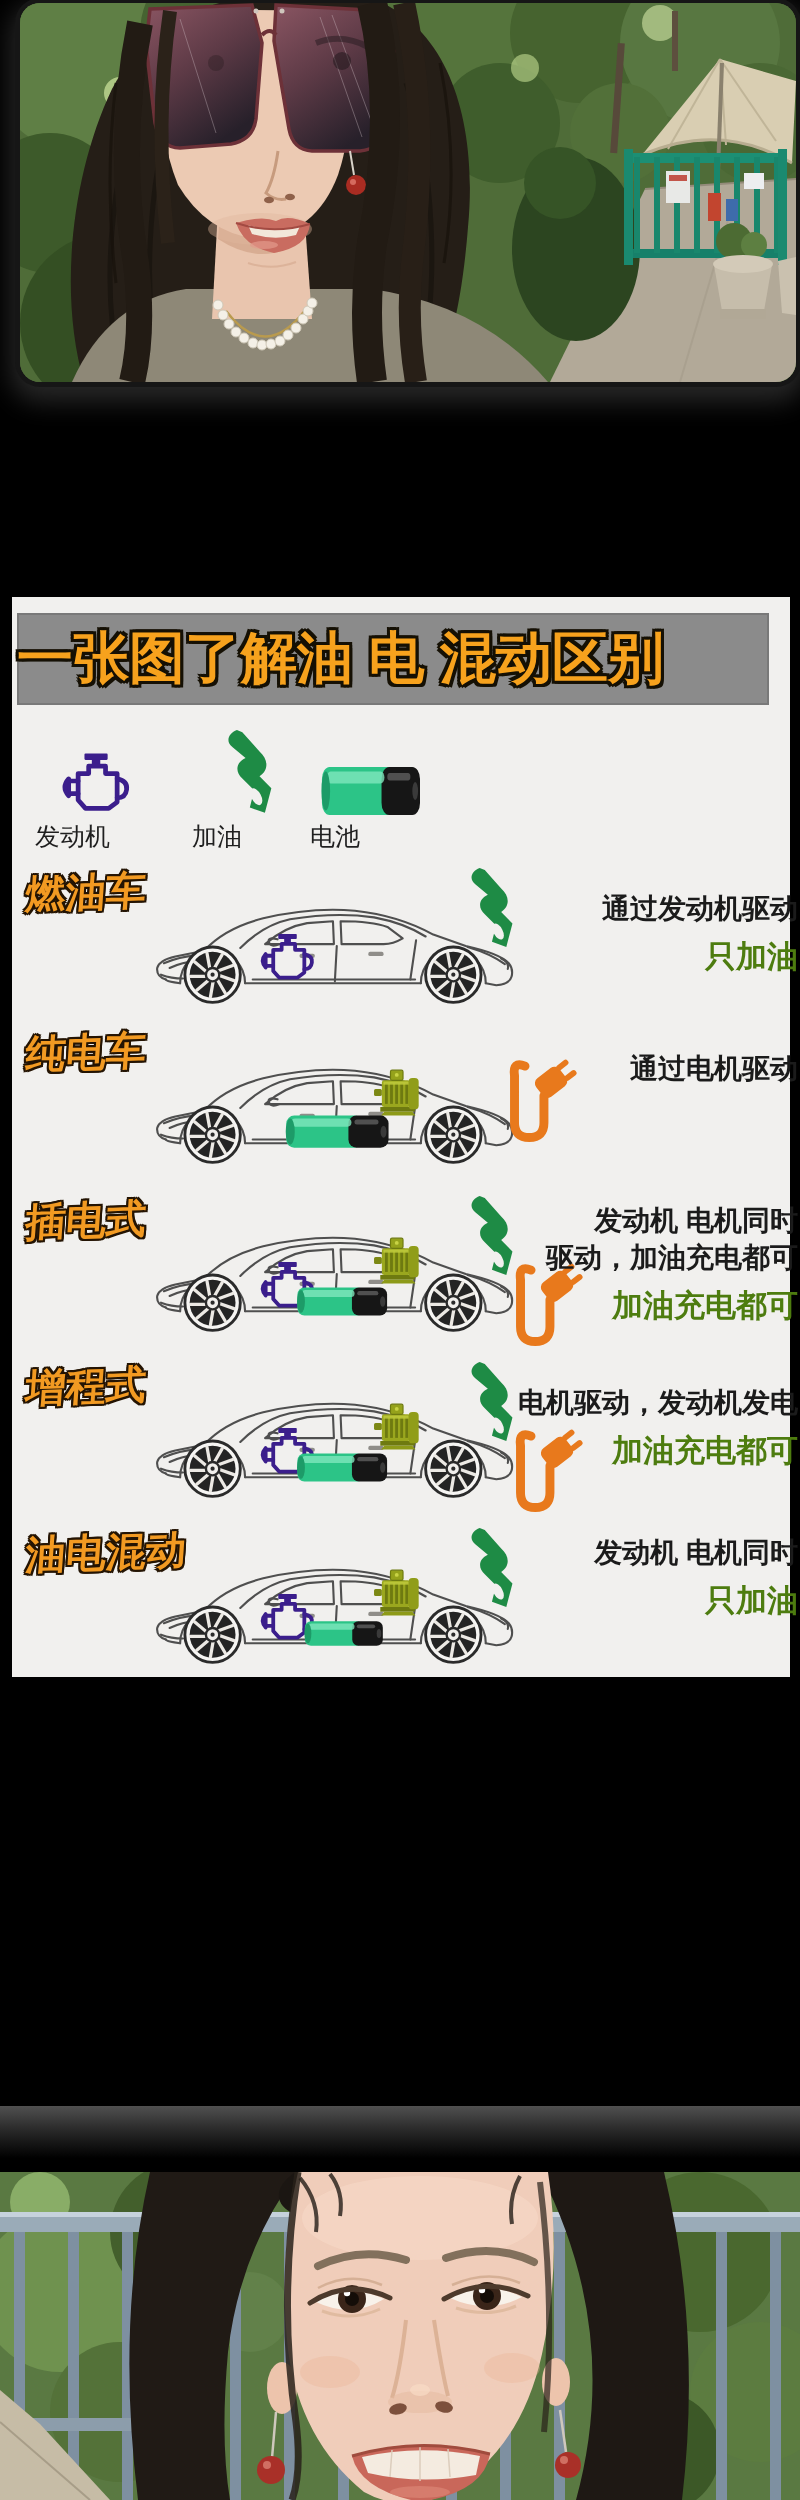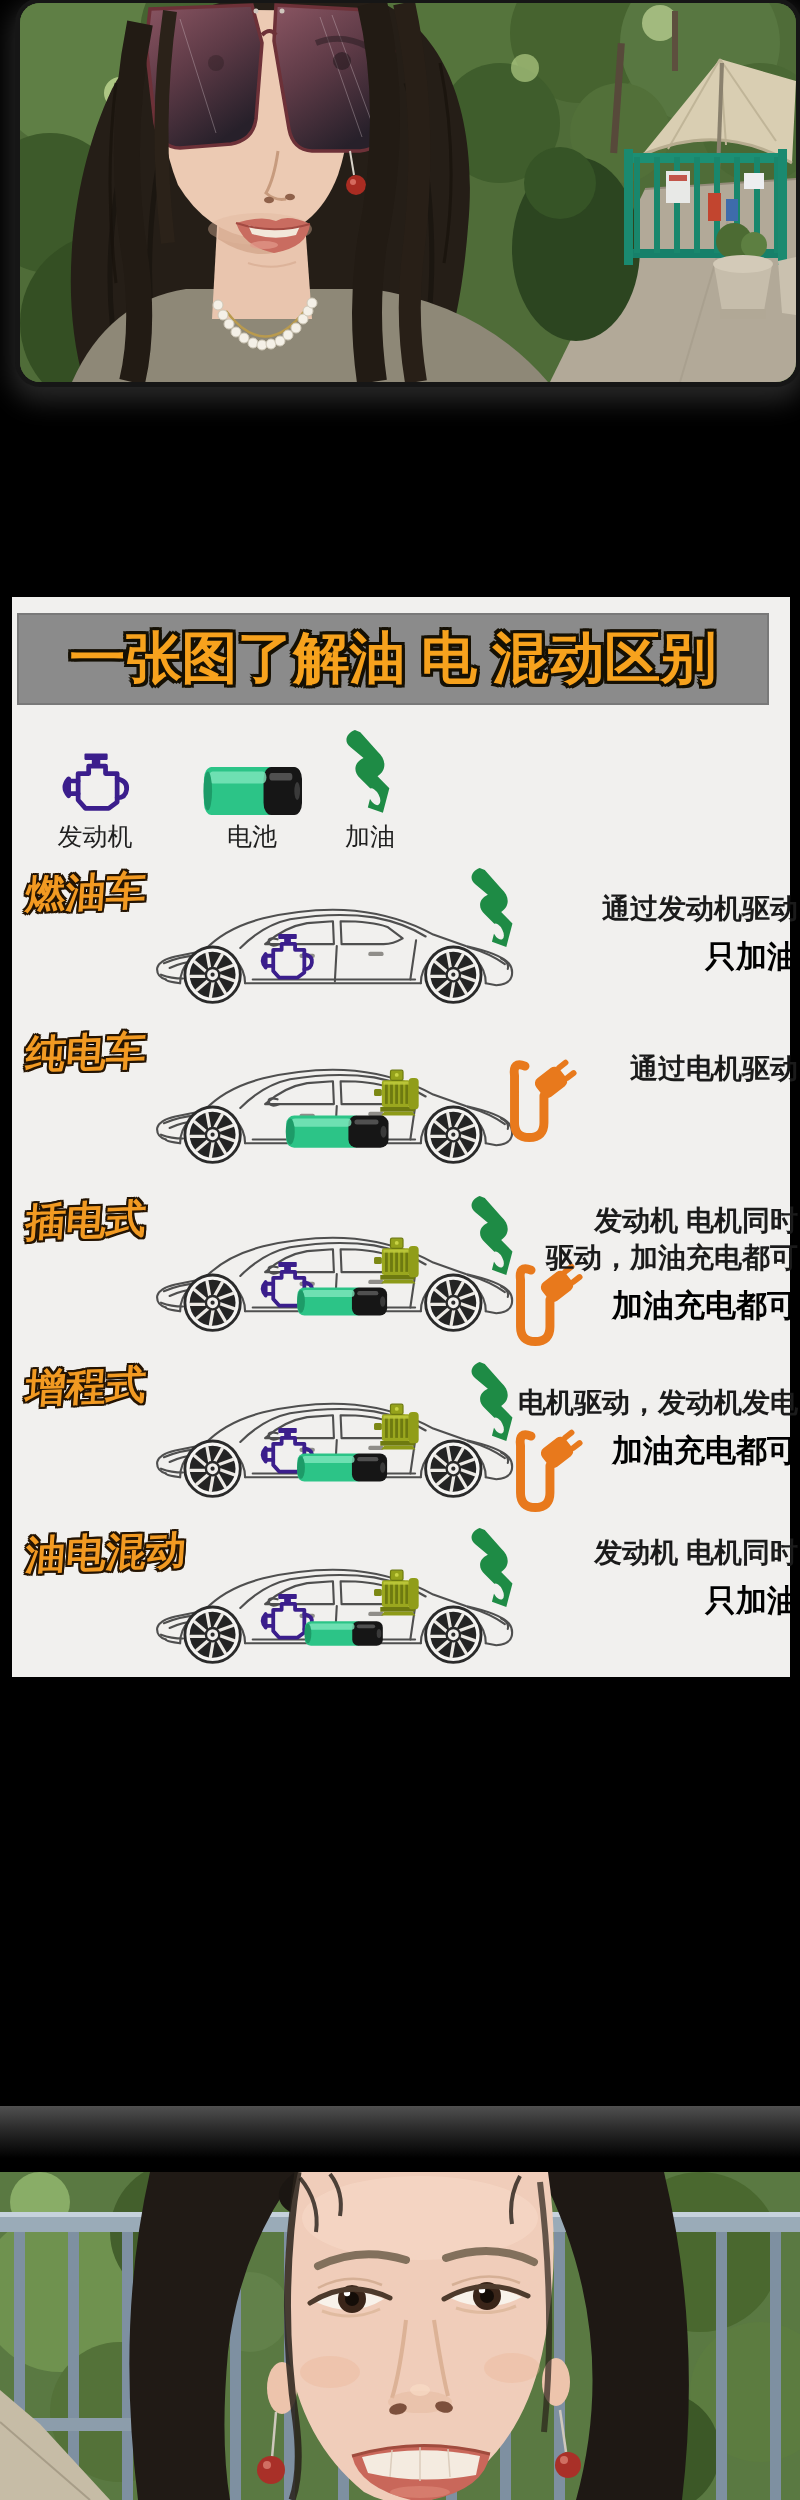--- a/index.html
+++ b/index.html
@@ -6,44 +6,44 @@
   body{width:800px;height:2500px;background:#000;position:relative;overflow:hidden;
        font-family:"Liberation Sans","DejaVu Sans",sans-serif}
   
   #top-card{position:absolute;left:20px;top:3px;width:776px;height:379px;border-radius:20px;
     overflow:hidden;background:#4f6c38;
     box-shadow:0 0 0 5px #161616, 0 10px 26px 10px rgba(130,130,130,.30)}
   #top-card svg,#bottom-photo svg{display:block;width:100%;height:100%}
   
   #info-card{position:absolute;left:12px;top:597px;width:778px;height:1080px;background:#f1f0ee}
   .title-band{position:absolute;left:5px;top:16px;width:752px;height:92px;background:#8b8b8b;
-    box-shadow:inset 0 0 0 2px #797979;display:flex;align-items:center;justify-content:center}
+    box-shadow:inset 0 0 0 2px #797979;display:flex;align-items:center;}
   .title{font-size:56px;font-weight:bold;color:#f7a21d;white-space:nowrap;
     text-shadow:-3px -3px 0 #151004,3px -3px 0 #151004,-3px 3px 0 #151004,3px 3px 0 #151004,
       -3px 0 0 #151004,3px 0 0 #151004,0 -3px 0 #151004,0 3px 0 #151004,
       -2px -2px 0 #151004,2px -2px 0 #151004,-2px 2px 0 #151004,2px 2px 0 #151004}
   .legend{position:absolute;left:0;top:130px;width:700px;height:118px}
-  .leg-col{position:absolute;top:0;width:120px;display:flex;flex-direction:column;align-items:center}
+  .leg-col{position:absolute;top:0;width:120px;display:flex;flex-direction:column;}
   .leg-col:nth-child(1){left:23px}.leg-col:nth-child(2){left:180px}.leg-col:nth-child(3){left:298px}
   .leg-col:nth-child(4){left:426px}.leg-col:nth-child(5){left:518px}
   .leg-icon{height:88px;display:flex;align-items:flex-end;justify-content:center}
   .leg-label{font-size:25px;color:#1f1f1f;margin-top:5px}
   .vrow{position:absolute;left:0;width:778px;height:172px}
   .row-label{position:absolute;left:14px;top:6px;font-size:40px;font-weight:bold;color:#f29a22;
     transform:skewX(-6deg) rotate(-2deg);white-space:nowrap;
     text-shadow:-2px -2px 0 #241403,2px -2px 0 #241403,-2px 2px 0 #241403,2px 2px 0 #241403,
       -2px 0 0 #241403,2px 0 0 #241403,0 -2px 0 #241403,0 2px 0 #241403}
   .car{position:absolute;left:128px;top:24px;width:384px;height:128px}
   .nozzle{position:absolute;left:452px;top:8px;width:60px;height:82px}
   .plug{position:absolute;width:82px;height:104px}
   .plug.hook{left:498px;top:70px}
   .plug.ev{left:492px;top:34px}
   .row-text{position:absolute;left:486px;top:16px;width:300px;text-align:right}
   .row-text .line{font-size:28px;font-weight:bold;color:#1b1b1b;line-height:1.32;white-space:nowrap}
-  .row-text .hl{font-size:31px;font-weight:bold;color:#000000;margin-top:8px;white-space:nowrap}
+  .row-text .hl{font-size:31px;font-weight:bold;color:#4d7c0f;margin-top:8px;white-space:nowrap}
   .row-text.single{padding-top:16px}
   .line:empty{display:none}
   
   #grad-strip{position:absolute;left:0;top:2106px;width:800px;height:52px;
     background:linear-gradient(180deg,#505050 0%,#2a2a2a 45%,#000 100%)}
   #bottom-photo{position:absolute;left:0;top:2172px;width:800px;height:328px;overflow:hidden;background:#5a7942}
 </style>
 </head>
 <body>
 
@@ -310,33 +310,33 @@
     <div class="leg-col">
       <div class="leg-icon">
           <svg viewBox="0 0 74 64" width="78" height="68">
             <use href="#g-engine"></use>
           </svg>
         </div>
       <div class="leg-label">发动机</div>
     </div>
     <div class="leg-col">
       <div class="leg-icon">
+          <svg viewBox="0 0 52 80" width="56" height="86">
+            <use href="#g-nozzle"></use>
+          </svg>
+        </div>
+      <div class="leg-label">加油</div>
+    </div>
+    <div class="leg-col">
+      <div class="leg-icon">
           <svg viewBox="0 0 104 32" width="100" height="48" preserveAspectRatio="none">
             <use href="#g-battery"></use>
           </svg>
         </div>
       <div class="leg-label">电池</div>
-    </div>
-    <div class="leg-col">
-      <div class="leg-icon">
-          <svg viewBox="0 0 52 80" width="56" height="86">
-            <use href="#g-nozzle"></use>
-          </svg>
-        </div>
-      <div class="leg-label">加油</div>
     </div>
   </div>
 
   <div class="vrow" style="top:262px">
     <div class="row-label">燃油车</div>
     <svg class="car" viewBox="0 0 392 134">
       <use href="#g-car"></use>
       <g transform="translate(116,48) scale(0.88)">
           <use href="#g-engine"></use>
         </g>

